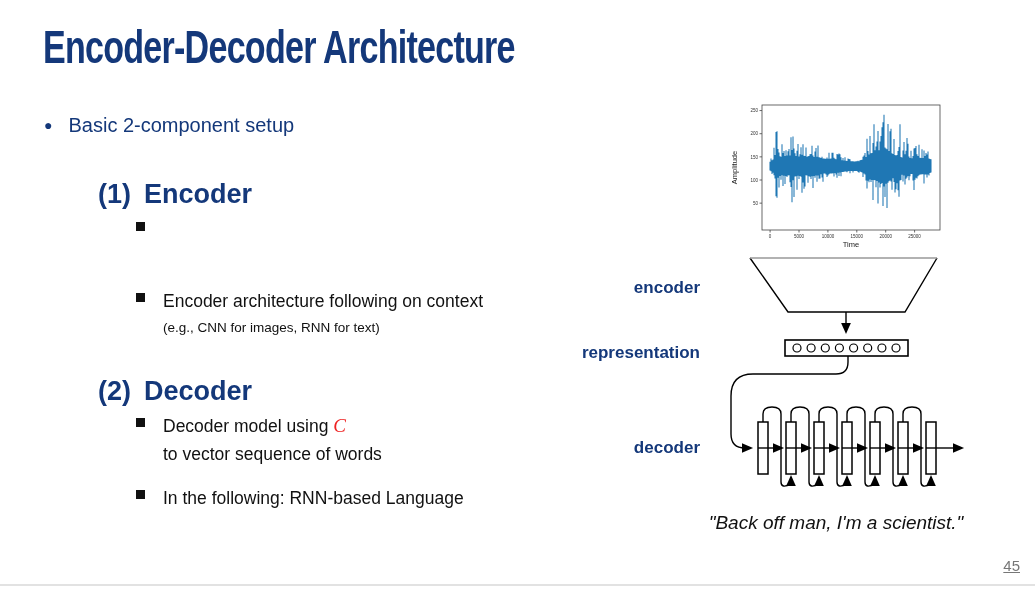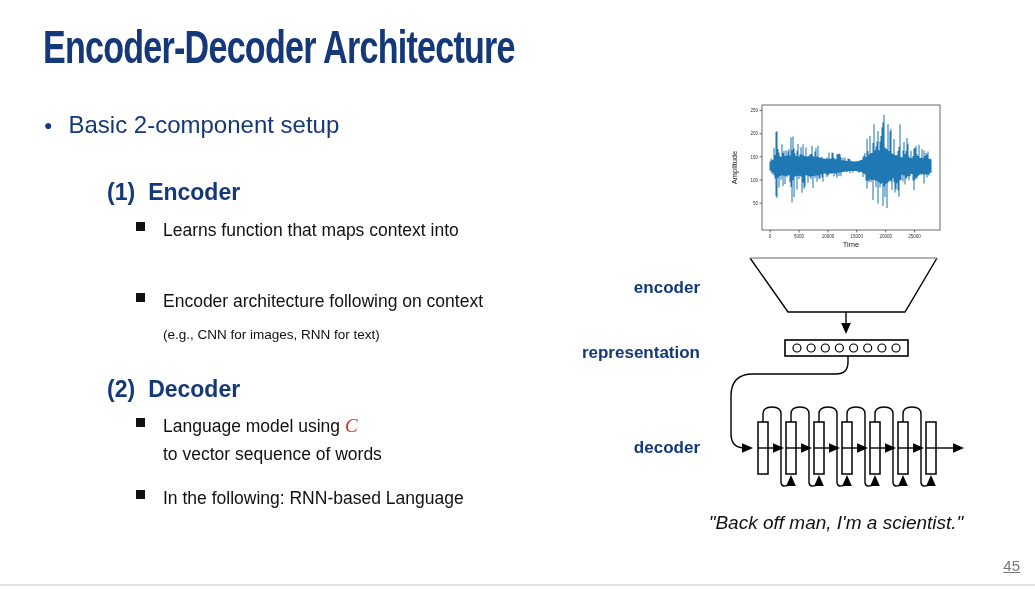--- a/index.html
+++ b/index.html
@@ -9,27 +9,27 @@
   }
   .abs{position:absolute;}
   .slide-title{
     left:43px;top:20px;
     font-size:46px;font-weight:bold;letter-spacing:-1px;
     color:var(--blue,#14387a);
     transform:scaleX(0.74);transform-origin:0 0;white-space:nowrap;
   }
   .lvl1{left:44px;top:112px;display:flex;align-items:flex-start;color:var(--blue,#14387a);}
   .lvl1 .dot{font-size:14px;line-height:26px;margin-right:16px;}
-  .lvl1 .txt{font-size:24px;line-height:26px;}
-  .sec-head{left:107px;top:0;color:var(--blue,#14387a);font-weight:bold;font-size:23px;white-space:nowrap;}
+  .lvl1 .txt{font-size:20px;line-height:26px;}
+  .sec-head{left:98px;top:0;color:var(--blue,#14387a);font-weight:bold;font-size:27px;white-space:nowrap;}
   .sec-head .num{margin-right:13px;}
   .item{left:136px;display:flex;align-items:flex-start;}
   .sq{width:9px;height:9px;background:#111;margin-top:6px;margin-right:18px;flex:none;}
   .itxt{font-size:17.5px;line-height:28px;color:#111;}
-  .note{font-size:13.5px;line-height:20px;color:#111;margin-top:10px;}
+  .note{font-size:13.5px;line-height:20px;color:#111;margin-top:3px;}
   .sym{color:var(--red,#ee2222);font-family:"Liberation Serif","DejaVu Serif",serif;font-style:italic;font-size:19px;}
   .diag-label{width:160px;text-align:right;font-weight:bold;font-size:17px;color:var(--blue,#14387a);left:540px;}
   .quote{left:650px;top:512px;width:372px;text-align:center;font-style:italic;font-size:19px;color:#111;}
   .page-num{right:15px;top:557px;font-size:15px;color:var(--gray,#777);text-decoration:underline;}
   .bottom-line{left:0;top:584px;width:1035px;border-top:2px solid #e2e2e2;height:0;}
   svg text{font-family:"Liberation Sans","DejaVu Sans",sans-serif;}
 </style>
 </head>
 <body>
 
@@ -40,40 +40,39 @@
   <span class="txt">Basic 2-component setup</span>
 </div>
 
 <div class="abs sec-head" style="top:179px">
   <span class="num">(1)</span><span>Encoder</span>
 </div>
 
 <div class="abs item" style="top:216px">
   <span class="sq"></span>
   <div class="itxt">
-    <div><span>Learns function that maps context into</span></div>
   </div>
 </div>
 
 <div class="abs item" style="top:287px">
   <span class="sq"></span>
   <div class="itxt">
     <div><span>Encoder architecture following on context</span></div>
     <div class="note">(e.g., CNN for images, RNN for text)</div>
   </div>
 </div>
 
 <div class="abs sec-head" style="top:376px">
   <span class="num">(2)</span><span>Decoder</span>
 </div>
 
 <div class="abs item" style="top:412px">
   <span class="sq"></span>
   <div class="itxt">
-    <div><span>Language model using </span><span class="sym">C</span></div>
+    <div><span>Decoder model using </span><span class="sym">C</span></div>
     <div><span>to vector sequence of words</span></div>
   </div>
 </div>
 
 <div class="abs item" style="top:484px">
   <span class="sq"></span>
   <div class="itxt">
     <div><span>In the following: RNN-based Language</span></div>
   </div>
 </div>

